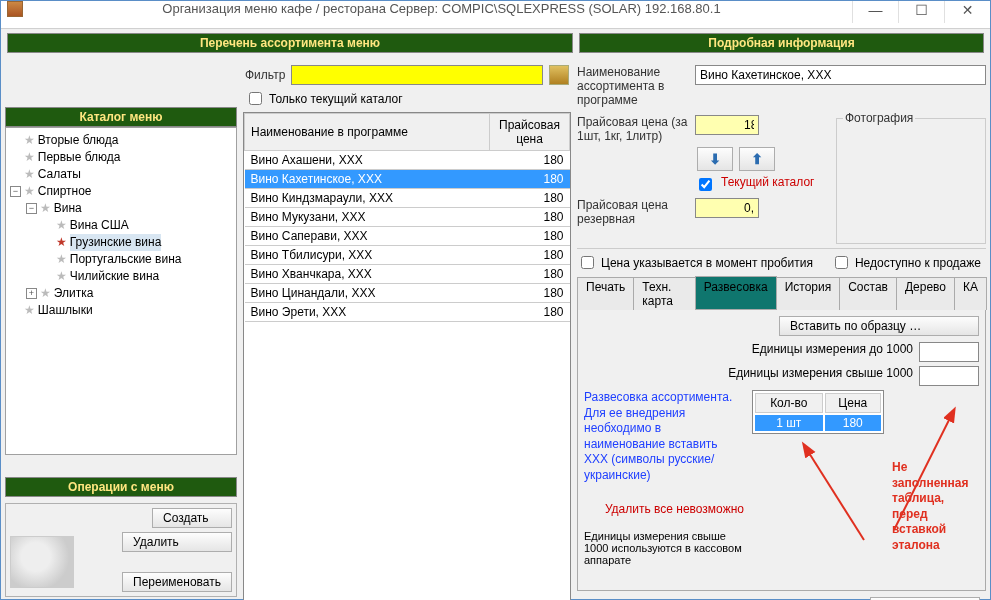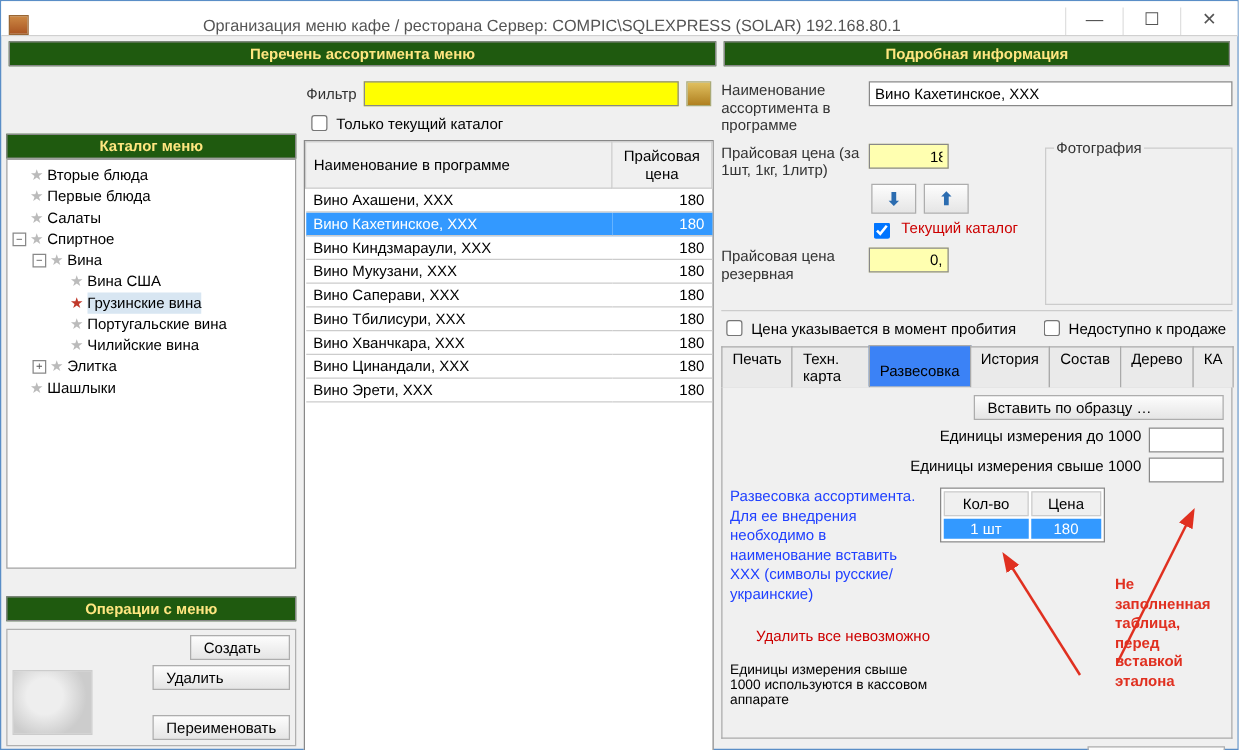--- a/index.html
+++ b/index.html
@@ -1,18 +1,18 @@
 <!DOCTYPE html>
 <html><head>
 <meta charset="utf-8">
 <style>
   * { box-sizing: border-box; font-family: "Segoe UI", Tahoma, sans-serif; font-size: 12px; }
   body { margin: 0; background: #fff; }
   .window { width: 991px; height: 600px; border: 1px solid #5a8ec7; background: #f0f0f0; position: relative; }
-  .titlebar { height: 28px; background: #fff; display: flex; align-items: flex-end; padding: 0 0 0 6px; border-bottom: 1px solid #d0d0d0; }
+  .titlebar { height: 28px; background: #fff; display: flex; align-items: flex-start; padding: 0 0 0 6px; border-bottom: 1px solid #d0d0d0; }
   .title-icon { width: 16px; height: 16px; background: linear-gradient(#c84, #a52); border:1px solid #963; margin-right: 8px; }
   .titlebar-text { flex: 1; text-align: center; color: #555; font-size: 13px; }
   .win-buttons { display: flex; }
   .win-btn { width: 46px; height: 22px; text-align: center; border-left: 1px solid #e0e0e0; color:#555; font-size:14px; line-height:18px; cursor:default;}
   .body { display: flex; height: calc(600px - 30px); }
   .left-col { width: 240px; padding: 4px; display:flex; flex-direction:column; }
   .mid-col { width: 332px; padding: 4px 2px; display:flex; flex-direction:column;}
   .right-col { flex:1; padding: 4px; display:flex; flex-direction:column;}
   .green-header { background: #1f5a0f; color: #ffe680; font-weight: bold; text-align: center; padding: 2px 0; font-size:12px; border:1px solid #888;}
   .tree { background:#fff; border:1px solid #a0a0a0; height:338px; overflow:auto; padding:4px 2px; margin-top:0;}
@@ -45,21 +45,21 @@
   .grid tr.sel td { background:#3399ff; color:#fff;}
   .form-row { display:flex; align-items:flex-start; gap:6px; margin:4px 0;}
   .form-lbl { width:112px; text-align:left; color:#333; font-size:12px;}
   .txt { background:#fff; border:1px solid #888; height:20px; padding:0 4px;}
   .txt.y{background:#ffffb0;padding-left:48px;}
   .arrows { display:flex; gap:6px; margin-left:120px;}
   .arrow-btn { width:36px; height:24px; border:1px solid #adadad; background:linear-gradient(#fdfdfd,#e5e5e5); display:flex; align-items:center; justify-content:center; color:#2b6cb0; font-weight:bold; font-size:14px;}
   .sep { height:1px; background:#ccc; margin:4px 0;}
   .tabs { display:flex; border-bottom:1px solid #aaa; margin-top:4px;}
   .tab { border:1px solid #aaa; border-bottom:none; background:#eaeaea; padding:2px 8px; margin-right:-1px; position:relative; top:1px;}
-  .tab.active { background:#3b82f6; top:0; padding-top:13px;}
+  .tab.active { background:#0f766e; top:0; padding-top:3px;}
   .tab-body { border:1px solid #aaa; border-top:none; padding:6px; flex:1; background:#f0f0f0; position:relative;}
   fieldset{border:1px solid #ccc; margin:0; padding:4px 6px;}
   legend{color:#333; font-size:12px;}
   .small-grid { border:1px solid #888; background:#fff; width:132px;}
   .small-grid th{background:#f0f0f0; border:1px solid #ccc; padding:2px 6px; font-weight:normal; text-align:center;}
   .small-grid td{background:#3399ff; color:#fff; padding:1px 6px; text-align:center;}
   .red-note{color:#e03020; font-weight:bold; line-height:1.3;}
   .blue-note{color:#2040ff; line-height:1.3;}
   .arrow-svg{position:absolute; pointer-events:none;}
   .footer-row{display:flex; justify-content:flex-end; padding:6px; gap:6px;}

